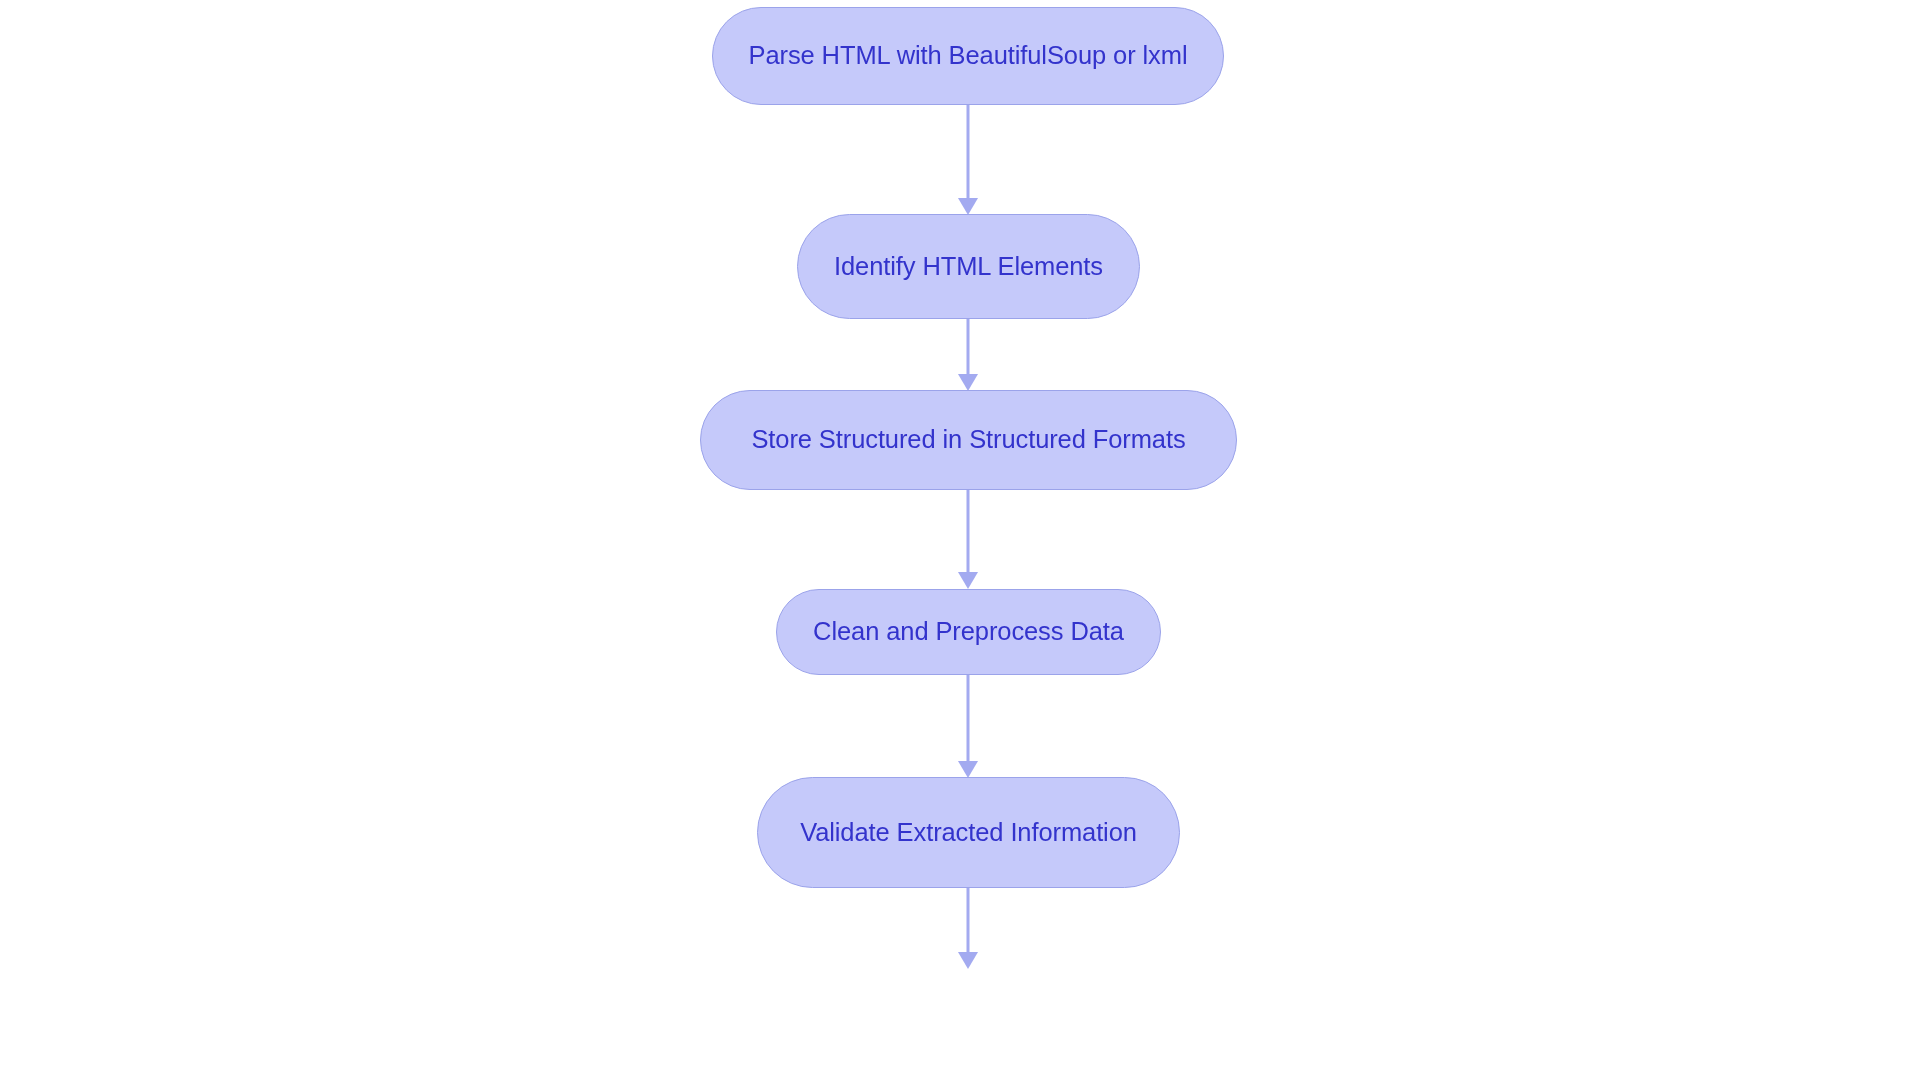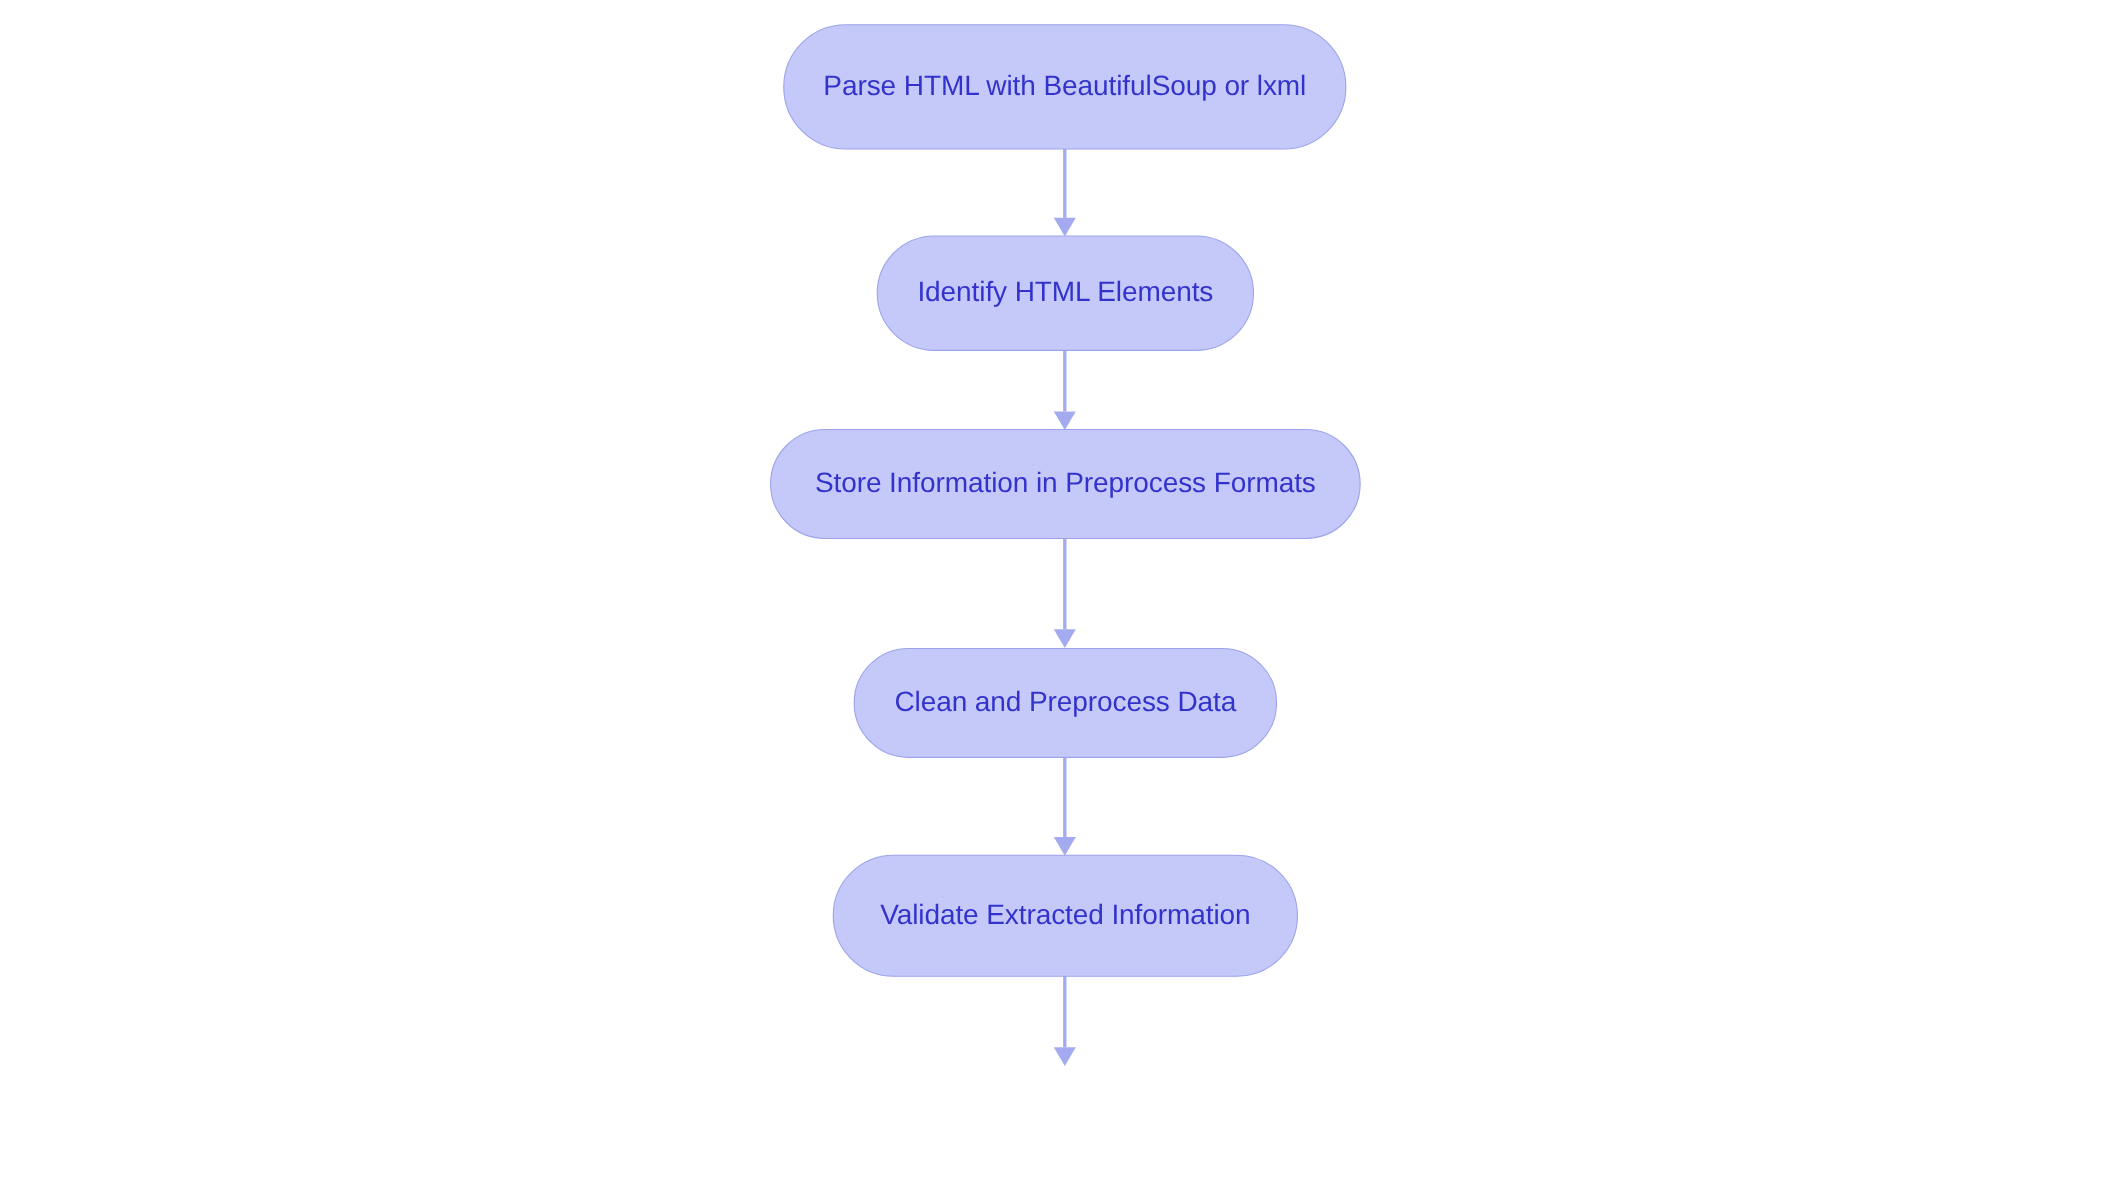--- a/index.html
+++ b/index.html
@@ -41,24 +41,24 @@
   }
   .node-label {
     font-size: 25.5px;
     font-weight: 400;
     letter-spacing: -0.1px;
     color: #3333cc;
     line-height: 1;
     padding: 0 6px;
   }
   
-  .n1 { left: 712px; top: 22px;    width: 512px; height: 114px;  }
+  .n1 { left: 712px; top: 7px;    width: 512px; height: 98px;  }
   .n2 { left: 797px; top: 214px;  width: 343px; height: 105px;  }
   .n3 { left: 700px; top: 390px;  width: 537px; height: 100px; }
-  .n4 { left: 776px; top: 589px;  width: 385px; height: 100px;  }
+  .n4 { left: 776px; top: 589px;  width: 385px; height: 86px;  }
   .n5 { left: 757px; top: 777px;  width: 423px; height: 111px;  }
   .n6 { left: 754px; top: 968px;  width: 430px; height: 100px; }
 
   
   .connector {
     position: absolute;
     z-index: 1;
     pointer-events: none;
   }
   .conn-line {
@@ -109,21 +109,21 @@
     <div class="node n2">
       <span class="node-label">Identify HTML Elements</span>
     </div>
 
     <div class="connector c2">
       <div class="conn-line"></div>
       <div class="conn-head"></div>
     </div>
 
     <div class="node n3">
-      <span class="node-label">Store Information in Preprocess Formats</span>
+      <span class="node-label">Store Structured in Structured Formats</span>
     </div>
 
     <div class="connector c3">
       <div class="conn-line"></div>
       <div class="conn-head"></div>
     </div>
 
     <div class="node n4">
       <span class="node-label">Clean and Preprocess Data</span>
     </div>

